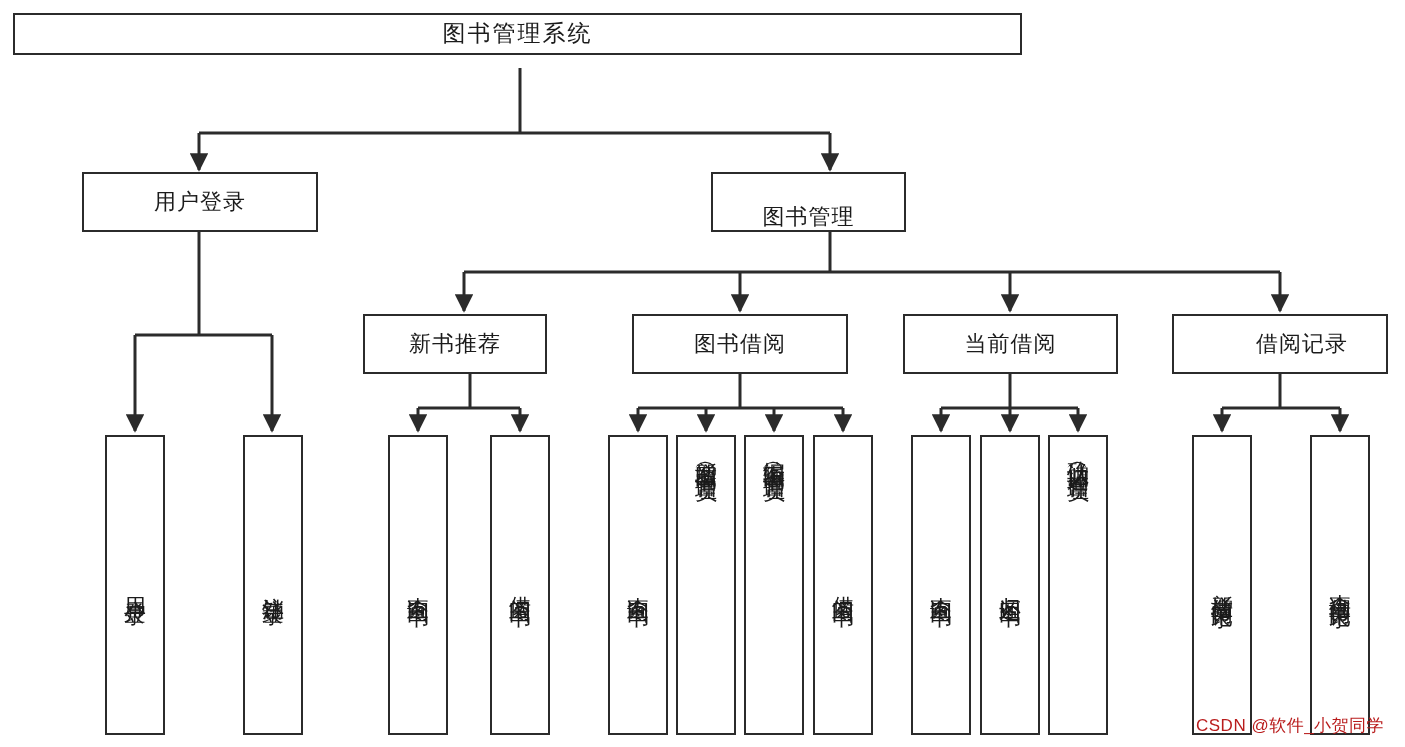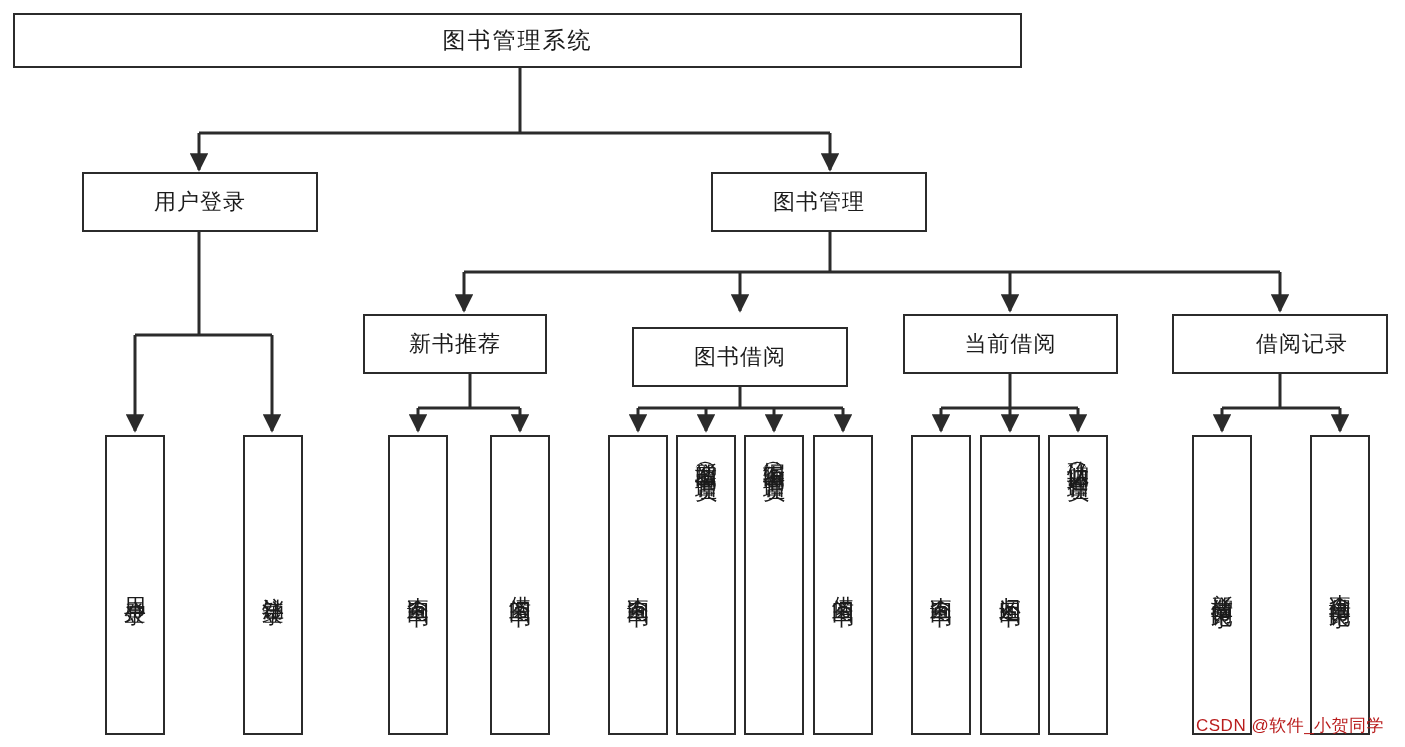--- a/index.html
+++ b/index.html
@@ -132,35 +132,35 @@
       <path d="M 1010 408 L 1010 431" marker-end="url(#arrow)"></path>
       <path d="M 1078 408 L 1078 431" marker-end="url(#arrow)"></path>
 
       <path d="M 1280 374 L 1280 408"></path>
       <path d="M 1222 408 L 1340 408"></path>
       <path d="M 1222 408 L 1222 431" marker-end="url(#arrow)"></path>
       <path d="M 1340 408 L 1340 431" marker-end="url(#arrow)"></path>
     </g>
   </svg>
 
-  <div class="node horiz root" style="left:13px; top:13px; width:1009px; height:55px;">
+  <div class="node horiz root" style="left:13px; top:13px; width:1009px; height:42px;">
     <span class="label">图书管理系统</span>
   </div>
 
   <div class="node horiz" style="left:82px; top:172px; width:236px; height:60px;">
     <span class="label">用户登录</span>
   </div>
-  <div class="node horiz" style="left:711px; top:172px; width:216px; height:60px;">
+  <div class="node horiz" style="left:711px; top:172px; width:195px; height:60px;align-items:flex-end;">
     <span class="label">图书管理</span>
   </div>
 
   <div class="node horiz" style="left:363px; top:314px; width:184px; height:60px;">
     <span class="label">新书推荐</span>
   </div>
-  <div class="node horiz" style="left:632px; top:314px; width:216px; height:60px;margin-top:13px;">
+  <div class="node horiz" style="left:632px; top:314px; width:216px; height:60px;">
     <span class="label">图书借阅</span>
   </div>
   <div class="node horiz" style="left:903px; top:314px; width:215px; height:60px;align-items:center;">
     <span class="label">当前借阅</span>
   </div>
   <div class="node horiz" style="left:1172px; top:314px; width:216px; height:60px;padding-left:44px;">
     <span class="label">借阅记录</span>
   </div>
 
   <div class="node vert mid" style="left:105px; top:435px; width:60px; height:300px;">

